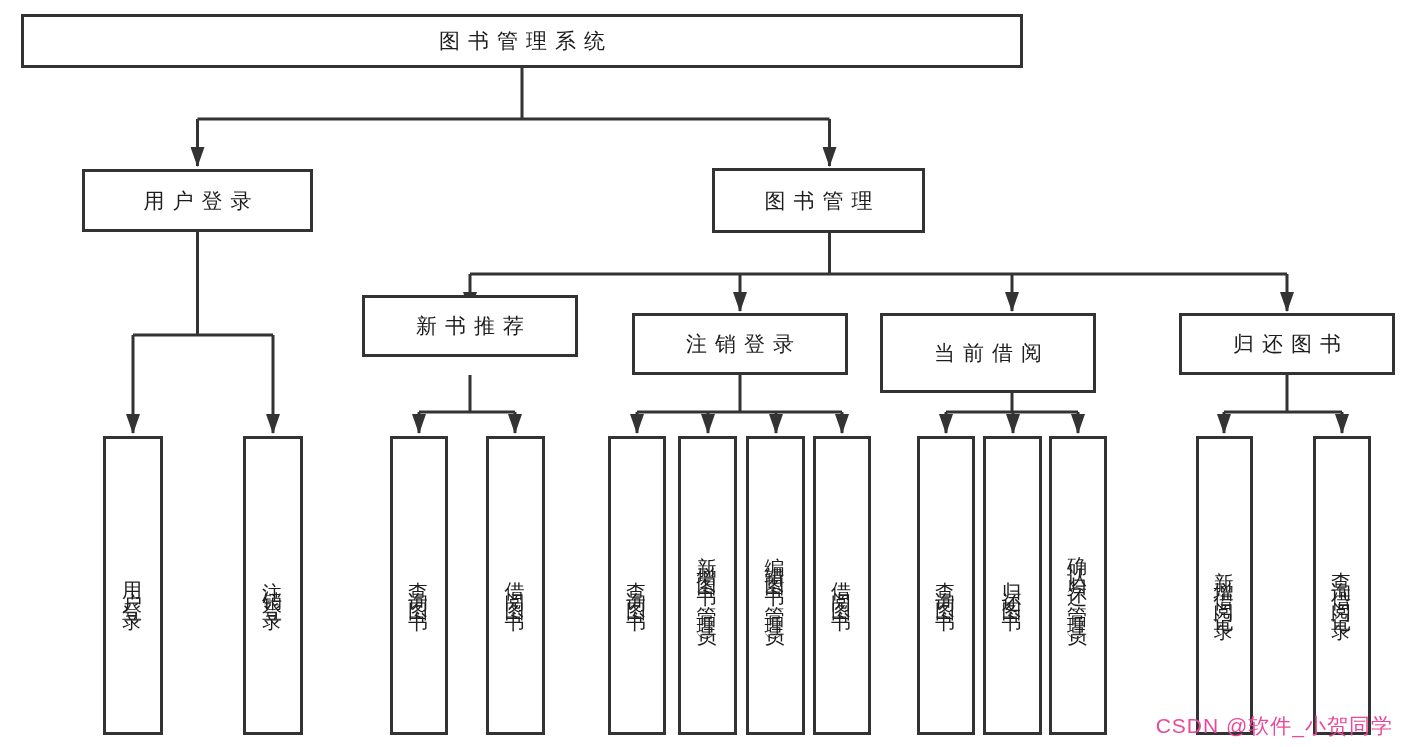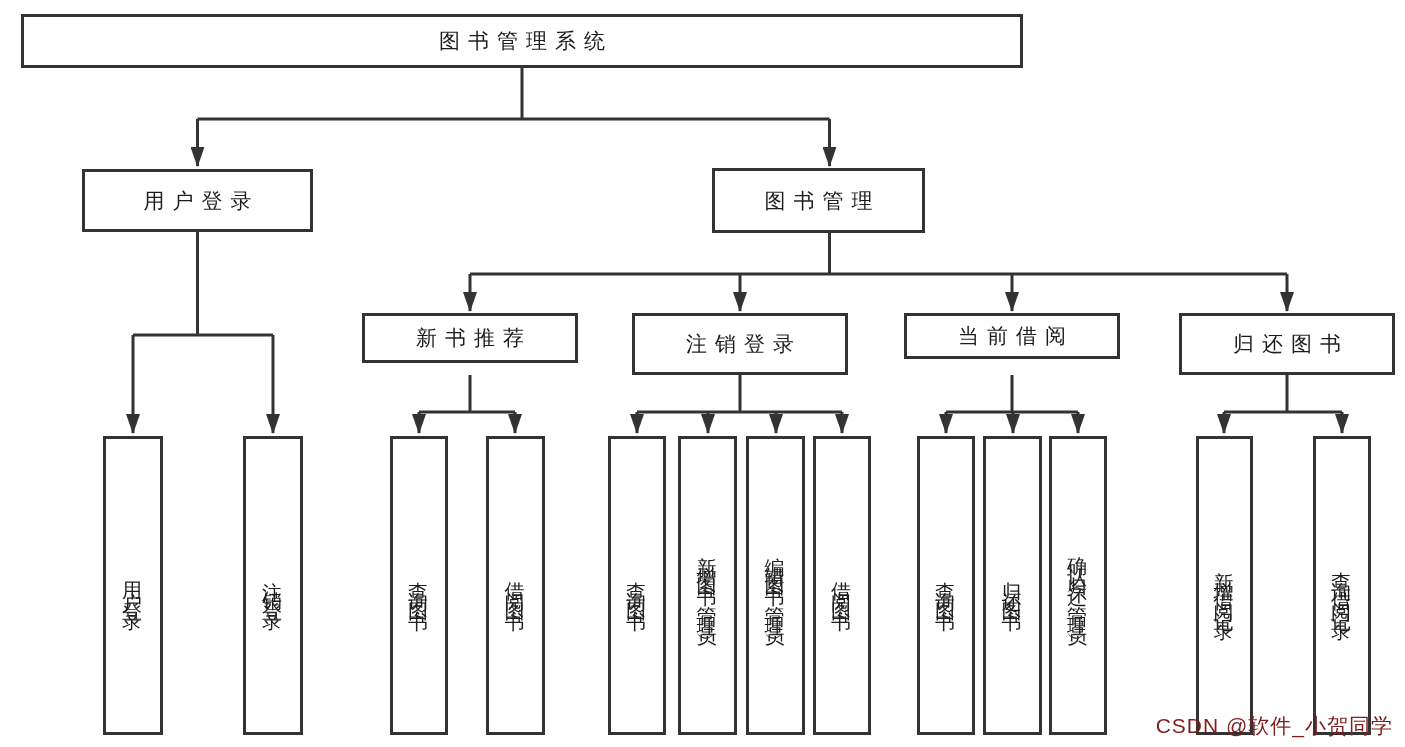--- a/index.html
+++ b/index.html
@@ -24,21 +24,21 @@
     writing-mode:vertical-rl;
     text-orientation:mixed;
     font-size:20px;
     letter-spacing:10px;
     white-space:nowrap;
   }
   .watermark{
     position:absolute;
     right:12px;top:712px;
     font-size:21px;
-    color:#7f1d1d;
+    color:#ec4899;
     letter-spacing:1px;
     white-space:nowrap;
   }
 </style>
 </head>
 <body>
 
 <div class="stage">
 
   <svg class="connectors" viewBox="0 0 1405 747" xmlns="http://www.w3.org/2000/svg">
@@ -88,27 +88,27 @@
     <span>图书管理系统</span>
   </div>
 
   <div class="node hnode" style="left:82px;top:169px;width:231px;height:63px">
     <span>用户登录</span>
   </div>
   <div class="node hnode" style="left:712px;top:168px;width:213px;height:65px">
     <span>图书管理</span>
   </div>
 
-  <div class="node hnode" style="left:362px;top:313px;width:216px;height:50px">
+  <div class="node hnode" style="left:362px;top:295px;width:216px;height:62px">
     <span>新书推荐</span>
   </div>
   <div class="node hnode" style="left:632px;top:313px;width:216px;height:62px">
     <span>注销登录</span>
   </div>
-  <div class="node hnode" style="left:904px;top:313px;width:216px;height:46px">
+  <div class="node hnode" style="left:880px;top:313px;width:216px;height:80px">
     <span>当前借阅</span>
   </div>
   <div class="node hnode" style="left:1179px;top:313px;width:216px;height:62px">
     <span>归还图书</span>
   </div>
 
   <div class="node vnode" style="left:103px;top:436px;width:60px;height:299px">
     <span>用户登录</span>
   </div>
   <div class="node vnode" style="left:243px;top:436px;width:60px;height:299px">

